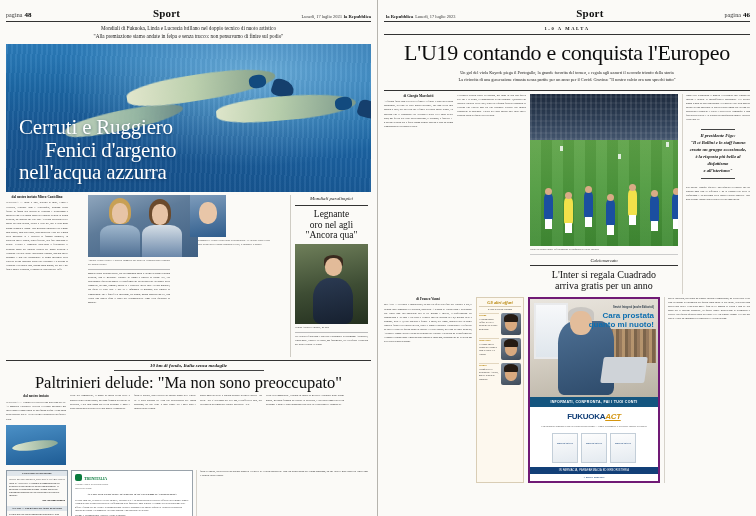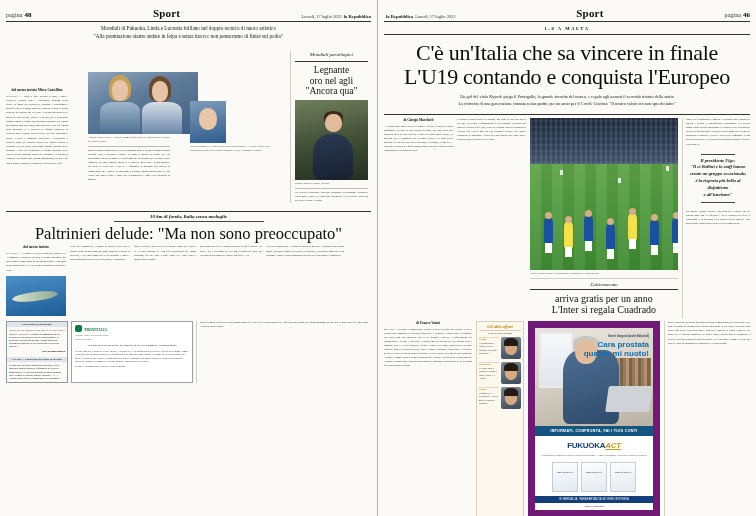--- a/index.html
+++ b/index.html
@@ -54,21 +54,21 @@
   .fin2{width:22px;height:17px;left:352px;top:57px;transform:rotate(16deg);}
   .hero-title {
     position:absolute; left:13px; bottom:8px; color:#fff;
     font-size:21px; line-height:1.08; font-weight:400; letter-spacing:-.2px;
     text-shadow:0 1px 3px rgba(0,40,80,.55);
   }
   .hero-title .l2 { padding-left:26px; }
   .hero-title .l3 { }
 
   
-  .lbody { display:flex; gap:20px; margin-top:3px; height:162px;align-items:center; }
+  .lbody { display:flex; gap:20px; margin-top:3px; height:162px; }
   .col { font-size:2.6px; line-height:1.62; color:#2b2b2b; text-align:justify; }
   .c-narrow { width:62px; }
   .c-mid { width:82px; }
   .c-mid2 { width:80px; }
   .c-side { width:78px; }
   .byline { text-align:center; font-size:3.4px; font-weight:700; line-height:1.3; margin-bottom:2px; color:#111;}
 
   .photo-duo { width:110px; height:62px; margin-bottom:2px;
     background:linear-gradient(160deg,#8fa6bd,#5e7b99 40%,#3f5f82 100%); position:relative; overflow:hidden;}
   .pd-face{position:absolute;border-radius:46%;background:#e7c4a6;}
@@ -134,21 +134,21 @@
 
   .cap-r { font-size:2.5px; line-height:1.5; color:#3a3a3a; padding:2px 0; border-bottom:1px solid #ccc;}
 
   .kicker-cm { text-align:center; font-style:italic; font-size:4.6px; color:#111; border-bottom:1px solid #333; padding-bottom:2px; margin:3px 0 3px;}
   .head-cm { text-align:center; font-size:10px; line-height:1.12; color:#111; margin-bottom:3px; }
 
   .pullq { font-style:italic; font-weight:700; text-align:center; font-size:4.6px; line-height:1.5; color:#111; padding:4px 2px; }
   .pullq-rule { width:34px; height:1px; background:#444; margin:3px auto; }
 
   
-  .ad2 { width:132px; border:7px solid #701a75; background:#fff; }
+  .ad2 { width:132px; border:2px solid #701a75; background:#fff; }
   .ad2-img { height:98px; background:linear-gradient(170deg,#e9e5de 0%,#d8d2c7 45%,#b9b2a4 100%); position:relative; overflow:hidden;}
   .ad2-win{position:absolute;left:4px;top:4px;width:34px;height:56px;background:linear-gradient(180deg,#f7f8fa,#dfe6ec);border:2px solid #e9eaec;}
   .ad2-shelf{position:absolute;right:2px;top:30px;width:46px;height:34px;background:repeating-linear-gradient(90deg,#8c6a4a 0 3px,#b08a5f 3px 6px,#6d5236 6px 9px);opacity:.85;}
   .ad2-man{position:absolute;left:28px;top:22px;width:56px;height:74px;border-radius:30% 26% 10% 10%;background:linear-gradient(165deg,#4d6f93,#2e4b6b);}
   .ad2-head{position:absolute;left:40px;top:12px;width:22px;height:24px;border-radius:46%;background:#e3bd9b;}
   .ad2-hair{position:absolute;left:38px;top:8px;width:26px;height:14px;border-radius:50% 50% 10% 10%;background:#c9c6c2;}
   .ad2-laptop{position:absolute;left:72px;bottom:14px;width:44px;height:26px;background:#cfd3d8;border-radius:2px;transform:skewX(-8deg);}
   .ad2-txt{position:absolute;right:4px;top:8px;text-align:right;color:#0e6fb0;font-weight:700;font-size:8px;line-height:1.12;font-family:"Liberation Sans",sans-serif;}
   .ad2-txt .tiny{display:block;font-size:2.6px;color:#2f3e4c;font-weight:700;margin-bottom:2px;}
   .ad2-strip{background:#14557f;color:#fff;text-align:center;font-size:3.6px;font-weight:700;letter-spacing:.3px;padding:3px 0;font-family:"Liberation Sans",sans-serif;}
@@ -193,20 +193,34 @@
         <span class="mh-logo">la Repubblica</span>
       </div>
     </div>
     <div class="mh-rule"></div>
 
     <div class="occhiello">
       <div>Mondiali di Fukuoka, Linda e Lucrezia brillano nel doppio tecnico di nuoto artistico</div>
       <div>"Alla premiazione siamo andate in felpa e senza trucco: non pensavamo di finire sul podio"</div>
     </div>
 
+    <div class="hero">
+      <span class="swimmer s3"></span>
+      <span class="swimmer s1"></span>
+      <span class="suit f1"></span>
+      <span class="fin fin1"></span>
+      <span class="swimmer s2"></span>
+      <span class="suit f2"></span>
+      <span class="fin fin2"></span>
+      <div class="hero-title">
+        <div class="l1">Cerruti e Ruggiero</div>
+        <div class="l2">Fenici d'argento</div>
+        <div class="l3">nell'acqua azzurra</div>
+      </div>
+    </div>
 
     <div class="lbody">
       <div class="col c-narrow">
         <div class="byline">dal nostro inviato
 Mirco Cantellino</div>
         <div>FUKUOKA — Sotto il sole, davanti al mare, Linda e Lucrezia, ventidue anni e venticinque, nuotano senza fiatare in fondo alla piscina di Fukuoka e riemergono a sorpresa con il secondo posto nel doppio tecnico di nuoto artistico, un argento che vale oro. Avevano preparato per il podio un altro plauso, scritta a letra nel, ma le loro mani hanno tremato a lungo. Una medaglia mancava da tempo: solo bronzi, solo sesti posti, solo amarezza. Così nel tempio della nazionale si è riaccesa la fiamma olimpica, in parallelo con il tempo, senza festival, alla fine contando le scarpe. Cerruti e Ruggiero correvano a festeggiare il secondo posto nel doppio tecnico del nuoto artistico a Fukuoka. Ora alle spalle una grande Spagna, argento con le spagnole e oro alle giapponesi: la prima medaglia della carriera in una rassegna iridata per entrambe. La piscina di Fukuoka è diventata casa, giorno dopo giorno, per ore e ore fino a dodici al giorno, il doppio dei colleghi dei tuffi.</div>
       </div>
 
       <div class="col c-mid">
         <div class="photo-duo">
@@ -308,21 +322,20 @@
       <div class="mh-left-side">
         <span class="mh-page">pagina</span>
         <b>46</b>
       </div>
     </div>
     <div class="mh-rule"></div>
 
     <div class="kicker-sp">1-0 A MALTA</div>
 
     <div class="head-r">
-      <div>C'è un'Italia che sa vincere in finale</div>
       <div>L'U19 contando e conquista l'Europeo</div>
     </div>
 
     <div class="sub-r">
       <div>Un gol del viola Kayode piega il Portogallo, la grande favorita del torneo, e regala agli azzurri il secondo trionfo della storia</div>
       <div>La rivincita di una generazione rimasta senza partite per un anno per il Covid. Gravina: "Il nostro calcio ora non sprechi tutto"</div>
     </div>
     <div class="rule-r"></div>
 
     <div class="rbody">
@@ -360,22 +373,22 @@
             </span>
 
           <span class="conf" style="left:30px;top:52px"></span>
           <span class="conf" style="left:88px;top:60px"></span>
           <span class="conf" style="left:136px;top:48px"></span>
         </div>
         <div class="cap-r">Esulta Si azzurri under 19 festeggiano la conquista del titolo europeo</div>
 
         <div class="kicker-cm">Calciomercato</div>
         <div class="head-cm">
+          <div>L'Inter si regala Cuadrado</div>
           <div>arriva gratis per un anno</div>
-          <div>L'Inter si regala Cuadrado</div>
         </div>
       </div>
 
       <div class="rcol rc4 colrule" style="padding-left:3px">
         <div>Dopo aver allontanato il mondo il bersaglio con Vignato ha toccato e colpito la controffensiva portoghese. Gli azzurri hanno tenuto su una conclusione di Gonzalez che però non ha saltato da una posizione di bravo in una campo che ad uno del subentrato Pessaneto. L'Italia è stata breve comunque a non farsi ardita salvare e di rilancio ha conquistato ancora. Tuttavia l'Italia ora c'è.</div>
         <div class="pullq">
           <div class="pullq-rule"></div>
           <div style="white-space:pre-line">Il presidente Figc:
 "Il ct Bollini e lo staff hanno creato un gruppo eccezionale,
 è la risposta più bella al disfattismo

